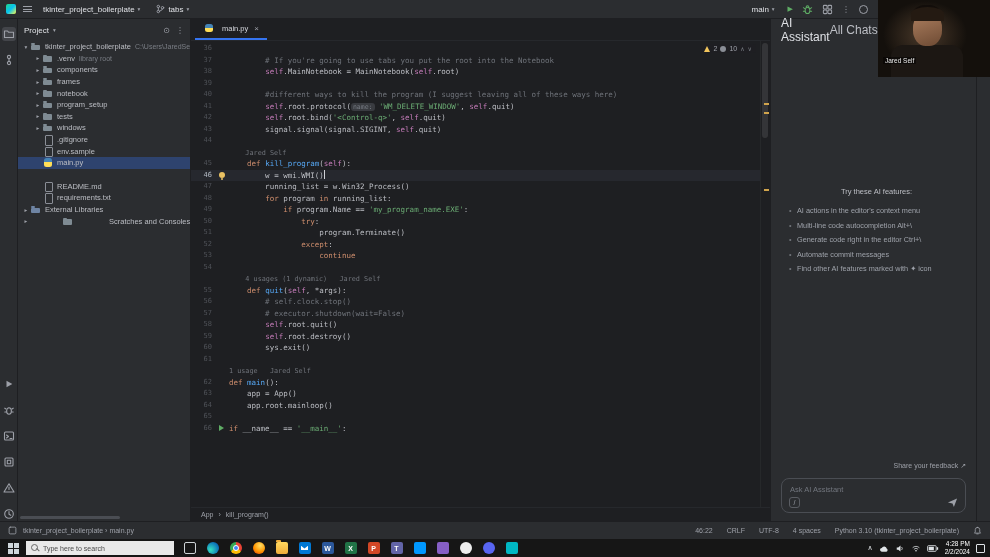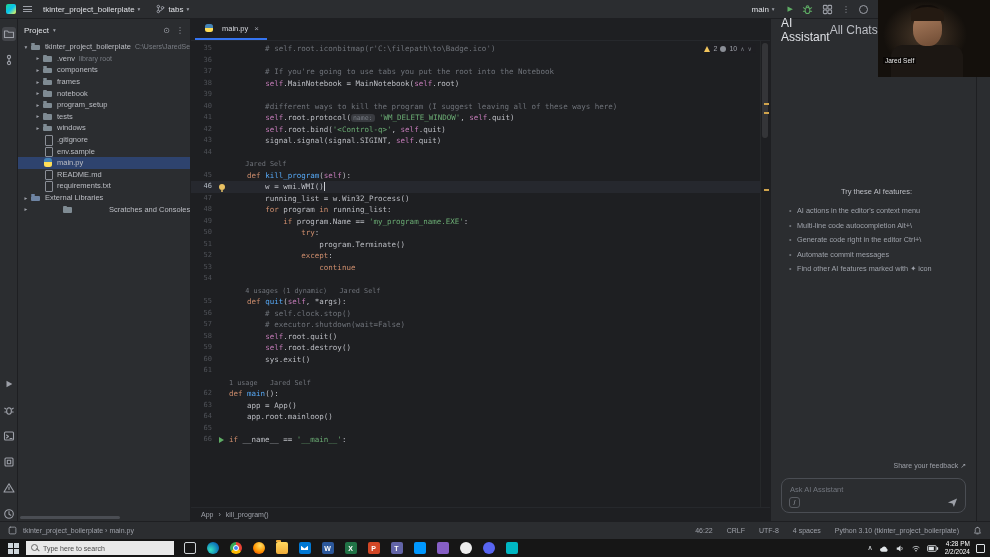--- a/index.html
+++ b/index.html
@@ -288,21 +288,21 @@
             <div class="trow" style="padding-left: 16px;">
               <span class="chev"></span>
               <span class="ticon i-file"></span>
               <span class="tlbl">env.sample</span>
             </div>
             <div class="trow sel" style="padding-left: 16px;">
               <span class="chev"></span>
               <span class="ticon i-python"></span>
               <span class="tlbl">main.py</span>
             </div>
-            <div class="trow" style="padding-left: 16px;">
+            <div class="trow" style="padding-left: 16px; margin-top: 12px;">
               <span class="chev"></span>
               <span class="ticon i-file"></span>
               <span class="tlbl">README.md</span>
             </div>
             <div class="trow" style="padding-left: 16px;">
               <span class="chev"></span>
               <span class="ticon i-file"></span>
               <span class="tlbl">requirements.txt</span>
             </div>
             <div class="trow" style="padding-left: 4px;">
@@ -322,21 +322,20 @@
       <div class="editorcol">
         <div class="tabbar">
           <div class="tab">
             <span class="ticon i-python"></span>
             <span>main.py</span>
             <span class="tclose">×</span>
           </div>
         </div>
         <div class="editorbody">
           <div class="code-area">
-              <div class="crow"><span class="ln">35</span><span class="gi"></span><span class="cd"><span class="t-c">        # self.root.iconbitmap(r'C:\filepath\to\Badge.ico')</span></span></div>
               <div class="crow"><span class="ln">36</span><span class="gi"></span><span class="cd"></span></div>
               <div class="crow"><span class="ln">37</span><span class="gi"></span><span class="cd"><span class="t-c">        # If you're going to use tabs you put the root into the Notebook</span></span></div>
               <div class="crow"><span class="ln">38</span><span class="gi"></span><span class="cd"><span>        </span><span class="t-slf">self</span><span>.MainNotebook = MainNotebook(</span><span class="t-slf">self</span><span>.root)</span></span></div>
               <div class="crow"><span class="ln">39</span><span class="gi"></span><span class="cd"></span></div>
               <div class="crow"><span class="ln">40</span><span class="gi"></span><span class="cd"><span class="t-c">        #different ways to kill the program (I suggest leaving all of these ways here)</span></span></div>
               <div class="crow"><span class="ln">41</span><span class="gi"></span><span class="cd"><span>        </span><span class="t-slf">self</span><span>.root.protocol(</span><span class="t-hint">name:</span><span class="t-s"> 'WM_DELETE_WINDOW'</span><span>, </span><span class="t-slf">self</span><span>.quit)</span></span></div>
               <div class="crow"><span class="ln">42</span><span class="gi"></span><span class="cd"><span>        </span><span class="t-slf">self</span><span>.root.bind(</span><span class="t-s">'&lt;Control-q&gt;'</span><span>, </span><span class="t-slf">self</span><span>.quit)</span></span></div>
               <div class="crow"><span class="ln">43</span><span class="gi"></span><span class="cd"><span>        signal.signal(signal.SIGINT, </span><span class="t-slf">self</span><span>.quit)</span></span></div>
               <div class="crow"><span class="ln">44</span><span class="gi"></span><span class="cd"></span></div>
               <div class="crow"><span class="ln"></span><span class="gi"></span><span class="cd"><span class="t-ann">    Jared Self</span></span></div>

